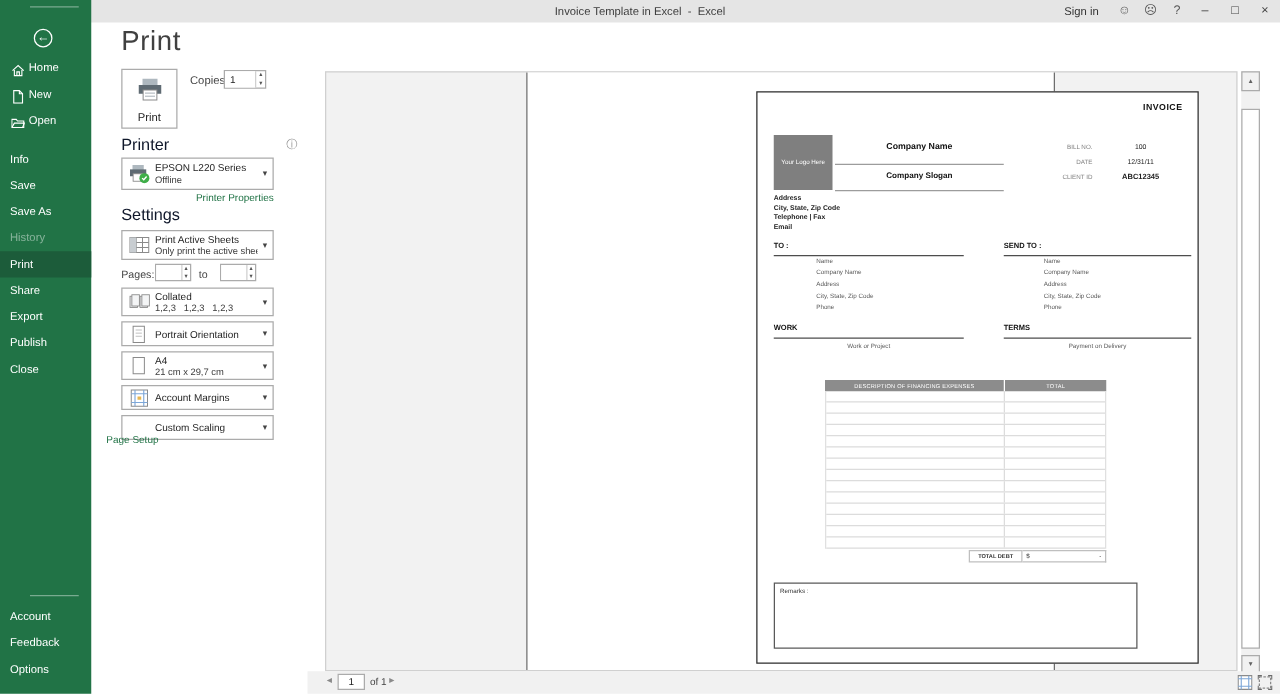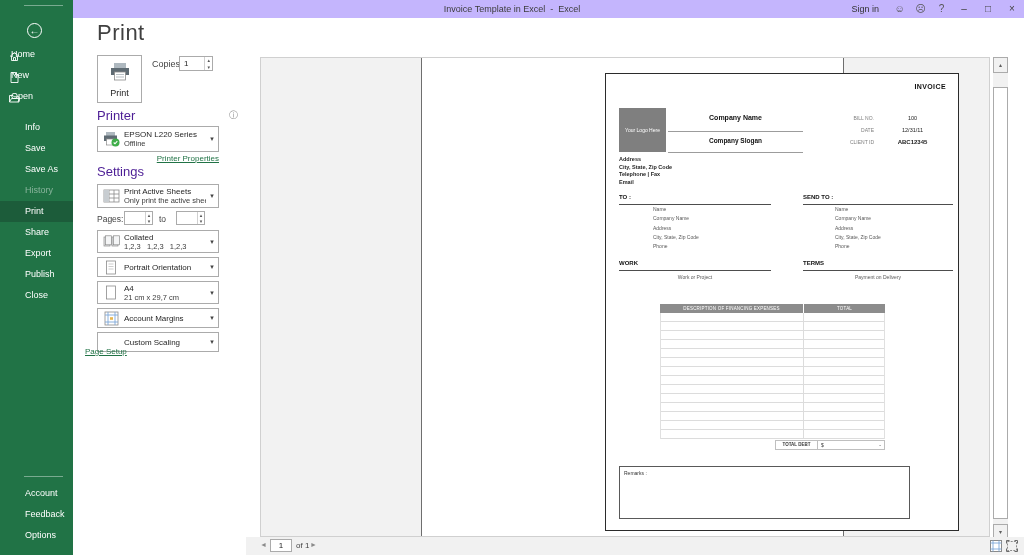--- a/index.html
+++ b/index.html
@@ -1,40 +1,40 @@
 <!DOCTYPE html>
 <html><head>
 <meta charset="utf-8">
 <style>
   * { box-sizing: border-box; margin: 0; padding: 0; }
   html,body { width:1024px; height:555px; overflow:hidden;
     font-family:"Liberation Sans","DejaVu Sans",sans-serif; background:#fff; }
 
   
   .titlebar { position:absolute; left:0; top:0; width:1024px; height:18px;
-    background:#c4b5fd; z-index:5; }
+    background:#e5e5e5; z-index:5; }
   .tb-title { position:absolute; left:0; right:0; top:0; height:18px; line-height:18px;
     text-align:center; font-size:9px; color:#3c3c3c; }
   .tb-right { position:absolute; right:0; top:0; height:18px; display:flex; align-items:flex-end; }
   .tb-signin { font-size:9px; color:#333; padding:0 10px; height:18px; line-height:18px; }
   .tb-ic { width:21px; text-align:center; font-size:10px; color:#555; height:18px; line-height:18px; }
   .tb-win { width:24px; text-align:center; font-size:10px; color:#444; height:18px; line-height:18px; }
 
   
   .sidebar { position:absolute; left:0; top:0; width:73px; height:555px;
     background:#217346; z-index:10; color:#fff; }
   .sb-back { position:absolute; left:27px; top:23px; width:15px; height:15px;
     border:1px solid #fff; border-radius:50%; text-align:center; line-height:13px;
     font-size:10px; color:#fff; cursor:pointer; }
   .sb-list-top { position:absolute; left:0; top:44px; width:73px; }
   .sb-list-mid { position:absolute; left:0; top:117px; width:73px; }
   .sb-list-bottom { position:absolute; left:0; bottom:9px; width:73px; }
   .sb-item { height:21px; line-height:21px; font-size:9px; color:#fff;
-    padding-left:25px; position:relative; cursor:pointer; white-space:nowrap; }
-  .sb-item.has-icon { padding-left:11px; }
+    padding-left:8px; position:relative; cursor:pointer; white-space:nowrap; }
+  .sb-item.has-icon { padding-left:23px; }
   .sb-item .sb-icon { position:absolute; left:9px; top:5px; width:11px; height:11px; }
   .sb-item.active { background:#1c5c3a; }
   .sb-item.disabled { color:rgba(255,255,255,0.45); }
   .sb-sep { height:1px; background:rgba(255,255,255,0.4); margin:5px 10px 5px 24px; }
   .sb-sep-b { height:1px; background:rgba(255,255,255,0.4); margin:0 10px 6px 24px; }
 
   
   .panel { position:absolute; left:73px; top:18px; width:172px; height:537px; background:#fff; }
   .pp-title { position:absolute; left:24px; top:2px; font-size:22px; color:#404040; letter-spacing:0.5px; }
   .pp-printbtn { position:absolute; left:24px; top:37px; width:45px; height:48px;
@@ -42,33 +42,33 @@
   .pp-printbtn svg { margin-top:6px; }
   .pp-printbtn .lbl { font-size:9px; color:#262626; margin-top:2px; }
   .pp-copies-lbl { position:absolute; left:79px; top:41px; font-size:9px; color:#444; }
   .spin { position:absolute; border:1px solid #ababab; background:#fff; display:flex; }
   .spin input { border:0; outline:0; width:100%; font-size:8px; padding-left:4px;
     font-family:inherit; color:#222; }
   .spin .arrows { width:10px; border-left:1px solid #d0d0d0; display:flex; flex-direction:column; }
   .spin .arrows div { flex:1; font-size:5px; line-height:6px; text-align:center; color:#555; cursor:pointer; }
   .pp-copies { left:106px; top:38px; width:34px; height:15px; }
 
-  .pp-head { font-size:13px; color:#4c1d95; position:absolute; left:24px; }
+  .pp-head { font-size:13px; color:#0f172a; position:absolute; left:24px; }
   .pp-info { position:absolute; left:156px; top:91px; font-size:9px; color:#8f8f8f; }
 
   .dd { position:absolute; left:24px; width:122px; border:1px solid #ababab; background:#fff;
     display:flex; align-items:center; cursor:pointer; }
   .dd .dd-icon { width:26px; flex:0 0 26px; display:flex; justify-content:center; align-items:center; }
   .dd .dd-noicon { width:26px; flex:0 0 26px; }
   .dd .dd-text { flex:1; overflow:hidden; }
   .dd .l1 { font-size:8px; color:#1f1f1f; line-height:9px; white-space:nowrap; }
   .dd .l2 { font-size:7.5px; color:#3c3c3c; line-height:9px; white-space:nowrap; }
   .dd .dd-caret { flex:0 0 12px; font-size:7px; color:#444; text-align:center; }
 
-  .pp-link { position:absolute; font-size:8px; color:#217346; text-decoration:underline; cursor:pointer; }
+  .pp-link { position:absolute; font-size:8px; color:#217346; cursor:pointer; }
 
   .pp-pages-lbl { position:absolute; left:24px; top:196px; font-size:8.5px; color:#444; }
   .pp-to-lbl { position:absolute; left:86px; top:196px; font-size:8.5px; color:#444; }
 
   
   .preview { position:absolute; left:260px; top:57px; width:730px; height:480px;
     background:#f2f2f2; border:1px solid #d0d0d0; overflow:hidden; }
   .page { position:absolute; left:160px; top:-1px; width:423px; height:482px; background:#fff;
     border-left:1px solid #6e6e6e; border-right:1px solid #6e6e6e; }
 

